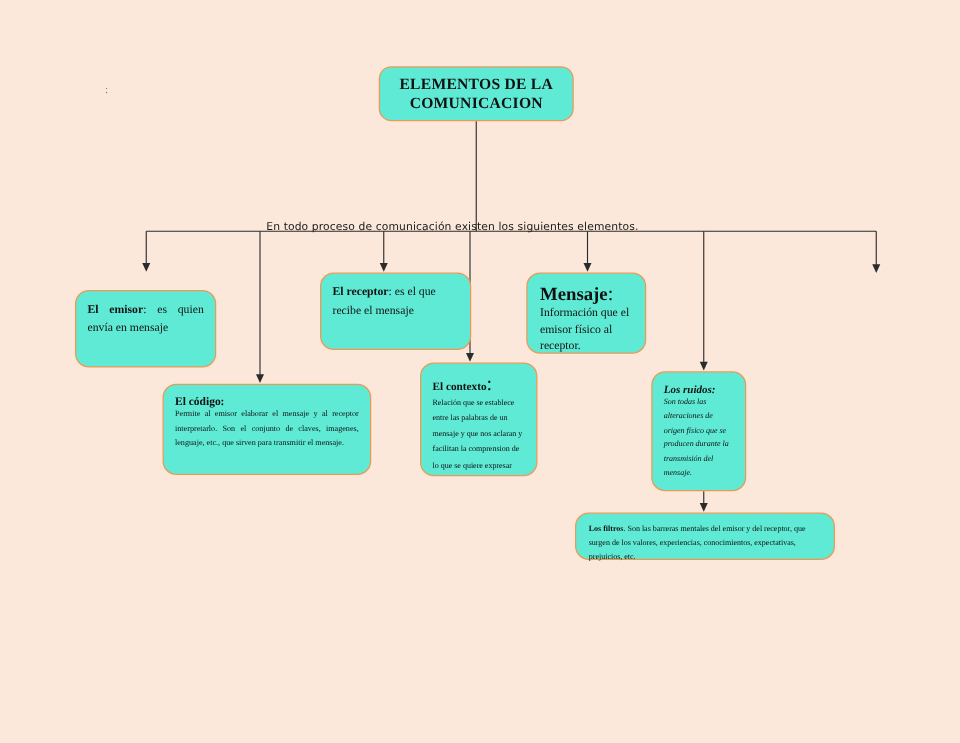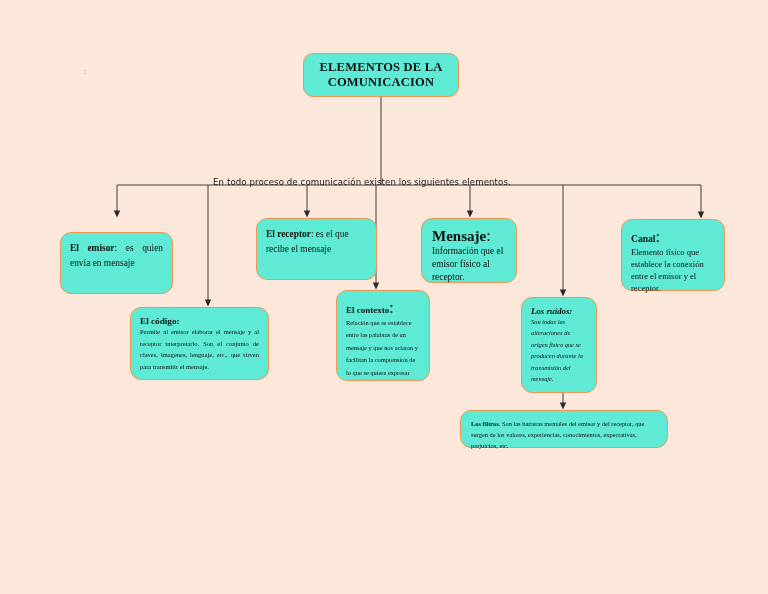--- a/index.html
+++ b/index.html
@@ -45,21 +45,21 @@
     font-size:9px;color:#8a7c72;font-family:"Liberation Serif",serif;
   }
 
   
   #n-emisor  {left:60px; top:232px; width:113px;height:62px;padding:8px 9px 0 9px;}
   #n-receptor{left:256px;top:218px;width:121px;height:62px;padding:8px 9px 0 9px;}
   #n-mensaje {left:421px;top:218px;width:96px; height:65px;padding:8px 9px 0 10px;}
   #n-canal   {left:621px;top:219px;width:104px;height:72px;padding:8px 9px 0 9px;}
 
   
-  #n-codigo  {left:130px;top:307px;width:139px;height:73px;padding:8px 9px 12px 9px;}
+  #n-codigo  {left:130px;top:307px;width:167px;height:73px;padding:8px 9px 12px 9px;}
   #n-contexto{left:336px;top:290px;width:94px; height:91px;padding:8px 9px 0 9px;}
   #n-ruidos  {left:521px;top:297px;width:76px; height:96px;padding:8px 9px 0 9px;font-style:italic;}
   #n-filtros {left:460px;top:410px;width:208px;height:38px;padding:7px 9px 0 10px;}
 
   
   #n-emisor  .ttl,#n-receptor .ttl{font-size:9.4px;}
   #n-emisor  .bd,#n-receptor .bd{font-size:9.4px;}
   #n-emisor  .bd{line-height:14.5px;text-align:justify;}
   #n-receptor .bd{line-height:14.5px;}
   #n-mensaje .ttl,#n-canal .ttl{font-size:9.6px;}
@@ -122,24 +122,20 @@
 
   <div class="node" id="n-receptor">
     <p class="bd"><span class="ttl">El receptor</span><span>:</span><span> es el que recibe el mensaje</span></p>
   </div>
 
   <div class="node" id="n-mensaje">
     <p><span class="ttl" style="font-size:15px">Mensaje</span><span>:</span></p>
     <p class="bd">Información que el emisor físico al receptor.</p>
   </div>
 
-  <div class="node" id="n-canal">
-    <p><span class="ttl" style="font-size:9.6px">Canal</span><span>:</span></p>
-    <p class="bd">Elemento físico que establece la conexión entre el emisor y el receptor.</p>
-  </div>
 
   <div class="node" id="n-codigo">
     <p class="ttl">El código:</p>
     <p class="bd">Permite al emisor elaborar el mensaje y al receptor interpretarlo. Son  el conjunto de claves, imagenes, lenguaje, etc., que sirven para transmitir el mensaje.</p>
   </div>
 
   <div class="node" id="n-contexto">
     <p><span class="ttl" style="font-size:9px">El contexto</span><span>:</span></p>
     <p class="bd">Relación que se establece entre las palabras de un mensaje y que nos aclaran y facilitan la comprension de lo que se quiere expresar</p>
   </div>

